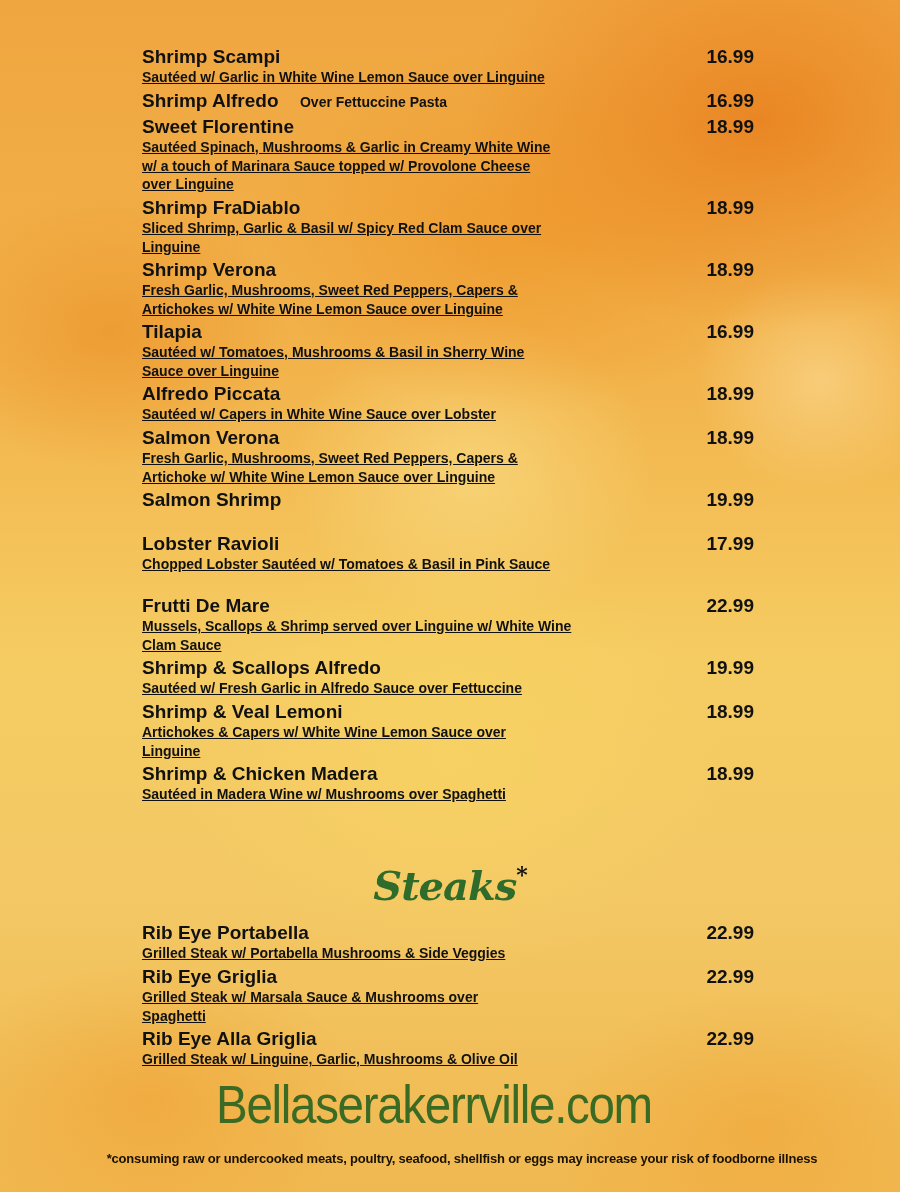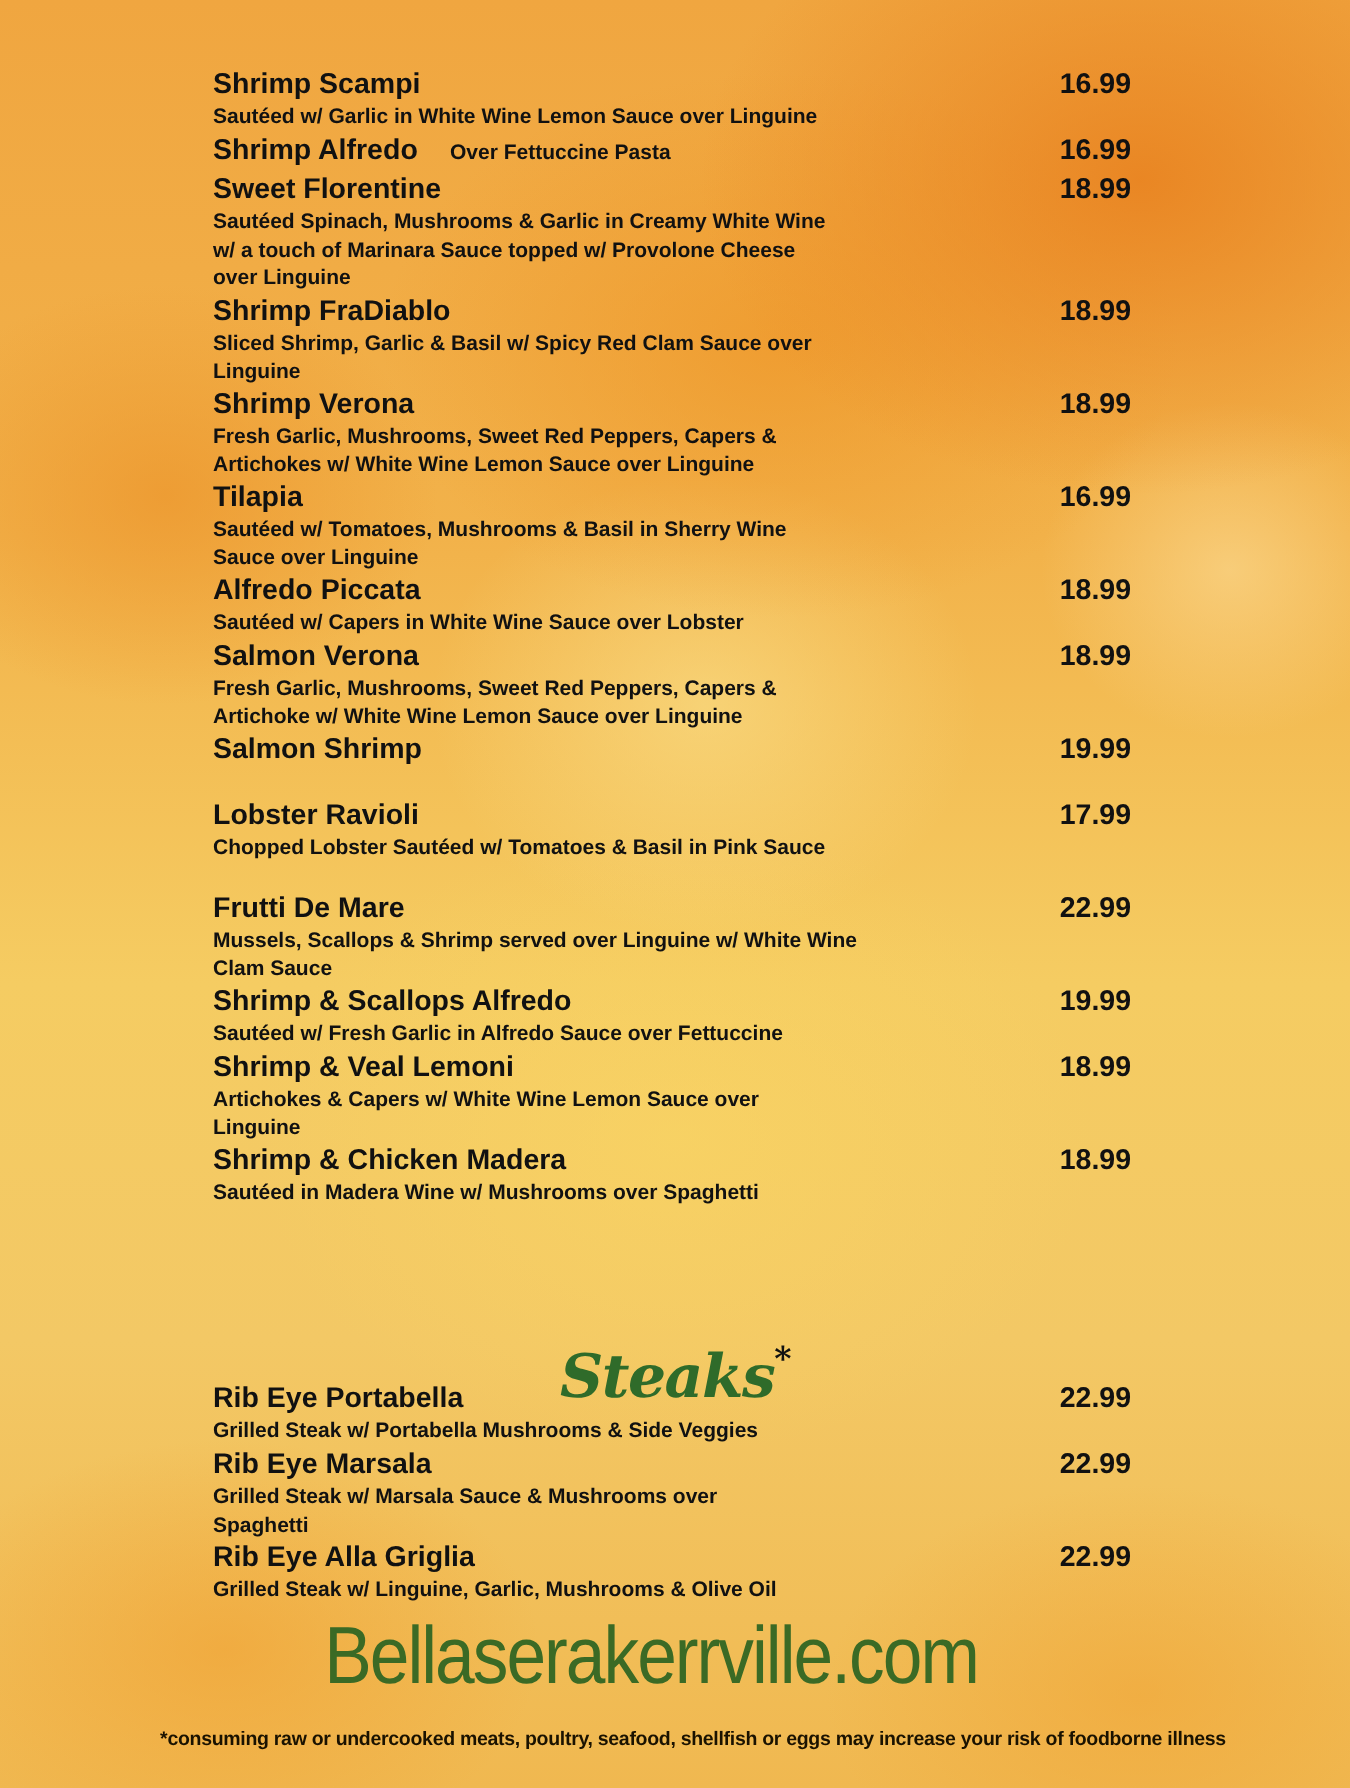--- a/index.html
+++ b/index.html
@@ -22,29 +22,29 @@
     position: absolute; left: 142px; top: 46px; width: 620px;
   }
   .item { position: relative; margin-bottom: 2px; }
   .item-name {
     font-weight: bold; font-size: 19px; line-height: 22px; display: inline;
   }
   .item-inline-desc {
     font-weight: bold; font-size: 14px; display: inline; margin-left: 17px;
   }
   .item-desc {
-    font-weight: bold; font-size: 14px; line-height: 18.5px; width: 440px;
+    font-weight: bold; font-size: 14px; line-height: 18.5px; width: 440px; text-decoration: underline;
   }
   .item-price {
     position: absolute; right: 8px; top: 0; font-weight: bold; font-size: 19px; line-height: 22px;
   }
   .steaks-title {
     position: absolute; left: 0; top: 862px; width: 900px; text-align: center;
     font-family: "DejaVu Serif", serif; font-style: italic; font-weight: bold;
-    font-size: 40px; color: #2f6b2a; letter-spacing: -1px; margin-top: 32px;
+    font-size: 40px; color: #2f6b2a; letter-spacing: -1px;
   }
   .steaks-title sup { font-size: 22px; color: #111; font-style: normal; position: relative; top: -4px; }
   .steaks {
     position: absolute; left: 142px; top: 922px; width: 620px;
   }
   .website {
     position: absolute; left: 0; width: 868px; top: 1074px; text-align: center;
     font-family: "Liberation Sans", sans-serif; font-size: 54px; color: #3b6a25;
     letter-spacing: -1.5px; transform: scaleX(0.88); transform-origin: 434px 0;
     line-height: 60px;
@@ -147,21 +147,21 @@
   <span>Steaks</span><sup>*</sup>
 </div>
 
 <div class="steaks">
   <div class="item" style="height:42px">
     <div class="item-name">Rib Eye Portabella</div>
     <div class="item-desc">Grilled Steak w/ Portabella Mushrooms &amp; Side Veggies</div>
     <div class="item-price">22.99</div>
   </div>
   <div class="item" style="height:60px">
-    <div class="item-name">Rib Eye Marsala</div>
+    <div class="item-name">Rib Eye Griglia</div>
     <div class="item-desc" style="width:400px">Grilled Steak w/ Marsala Sauce &amp; Mushrooms over Spaghetti</div>
     <div class="item-price">22.99</div>
   </div>
   <div class="item" style="height:42px">
     <div class="item-name">Rib Eye Alla Griglia</div>
     <div class="item-desc">Grilled Steak w/ Linguine, Garlic, Mushrooms &amp; Olive Oil</div>
     <div class="item-price">22.99</div>
   </div>
 </div>
 

